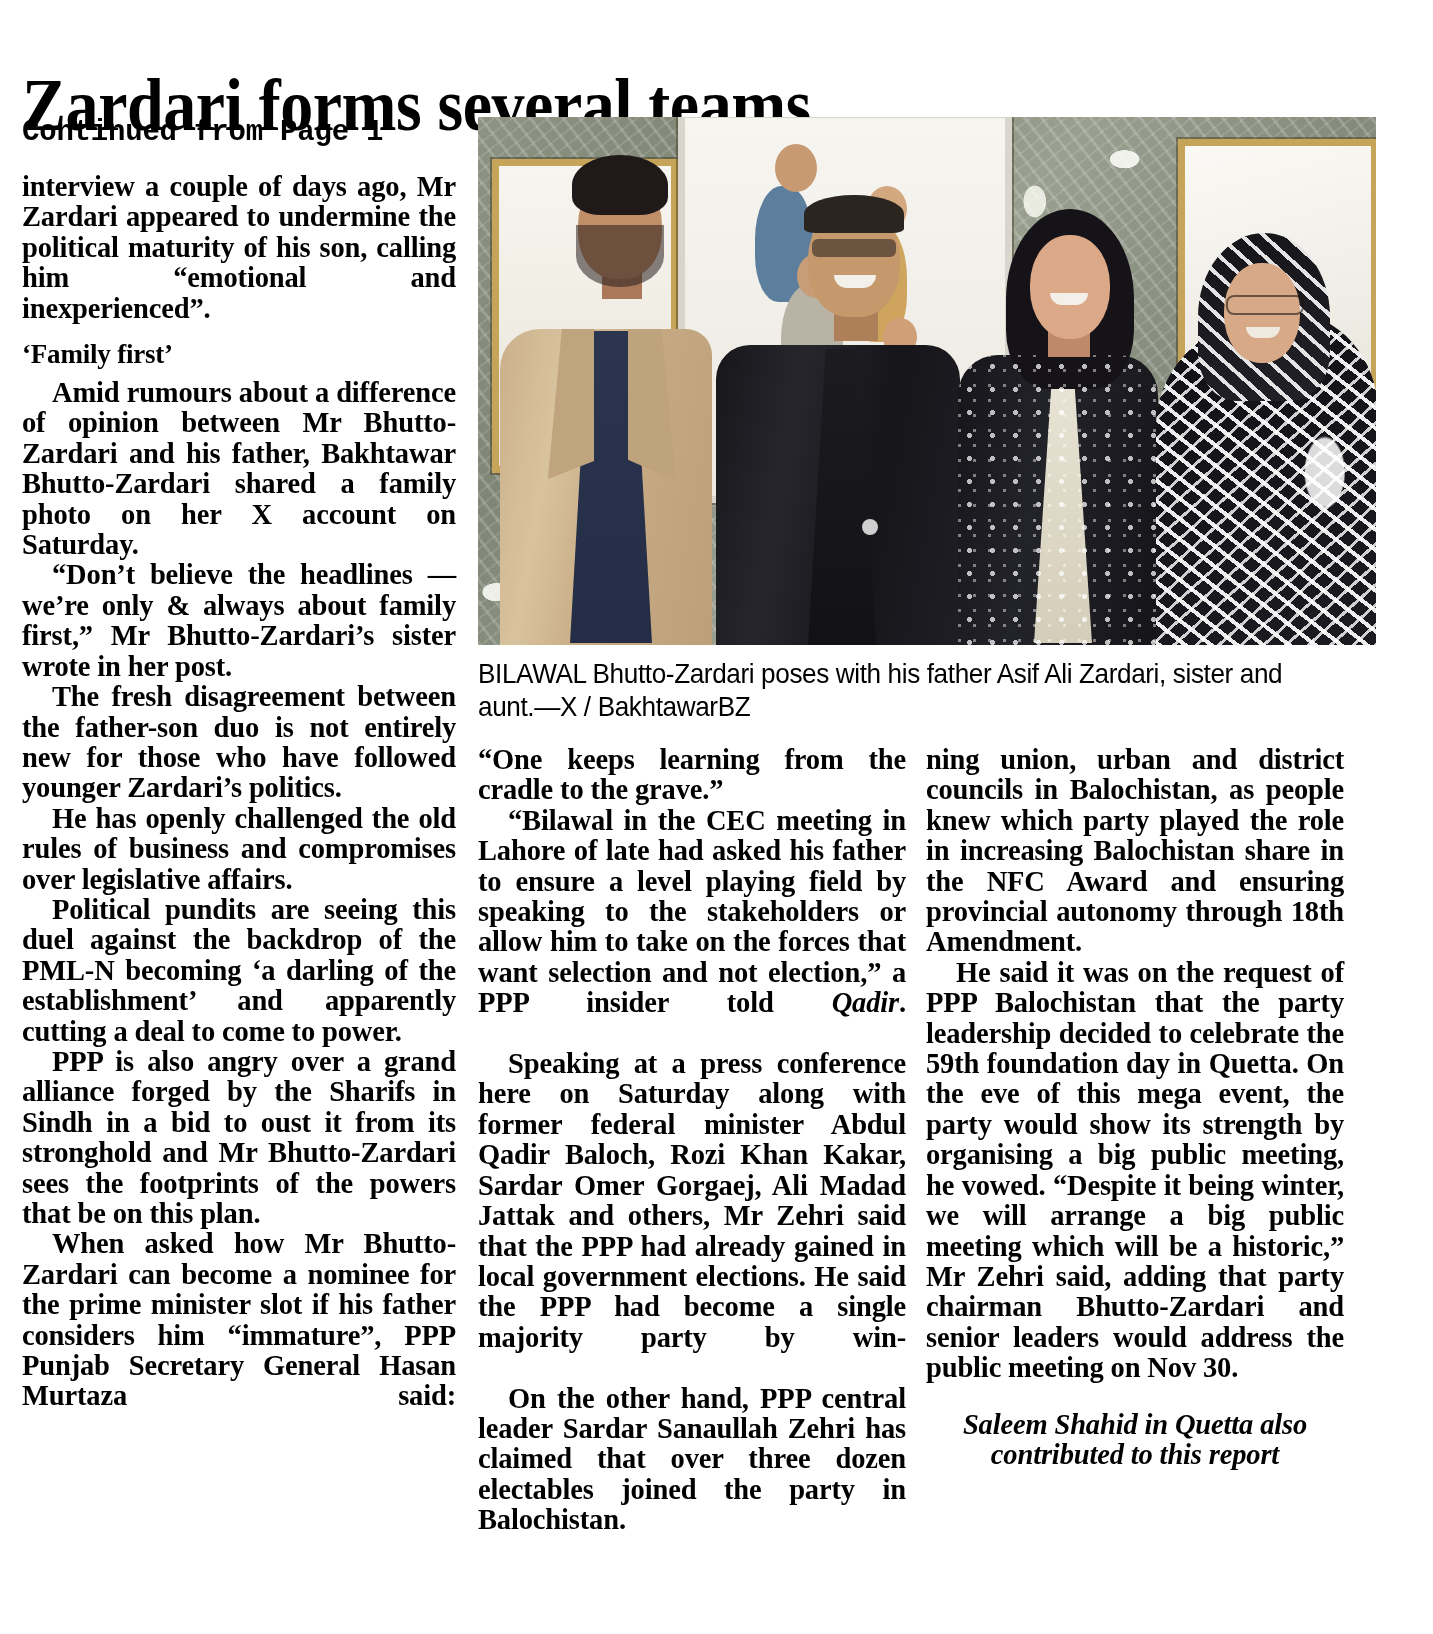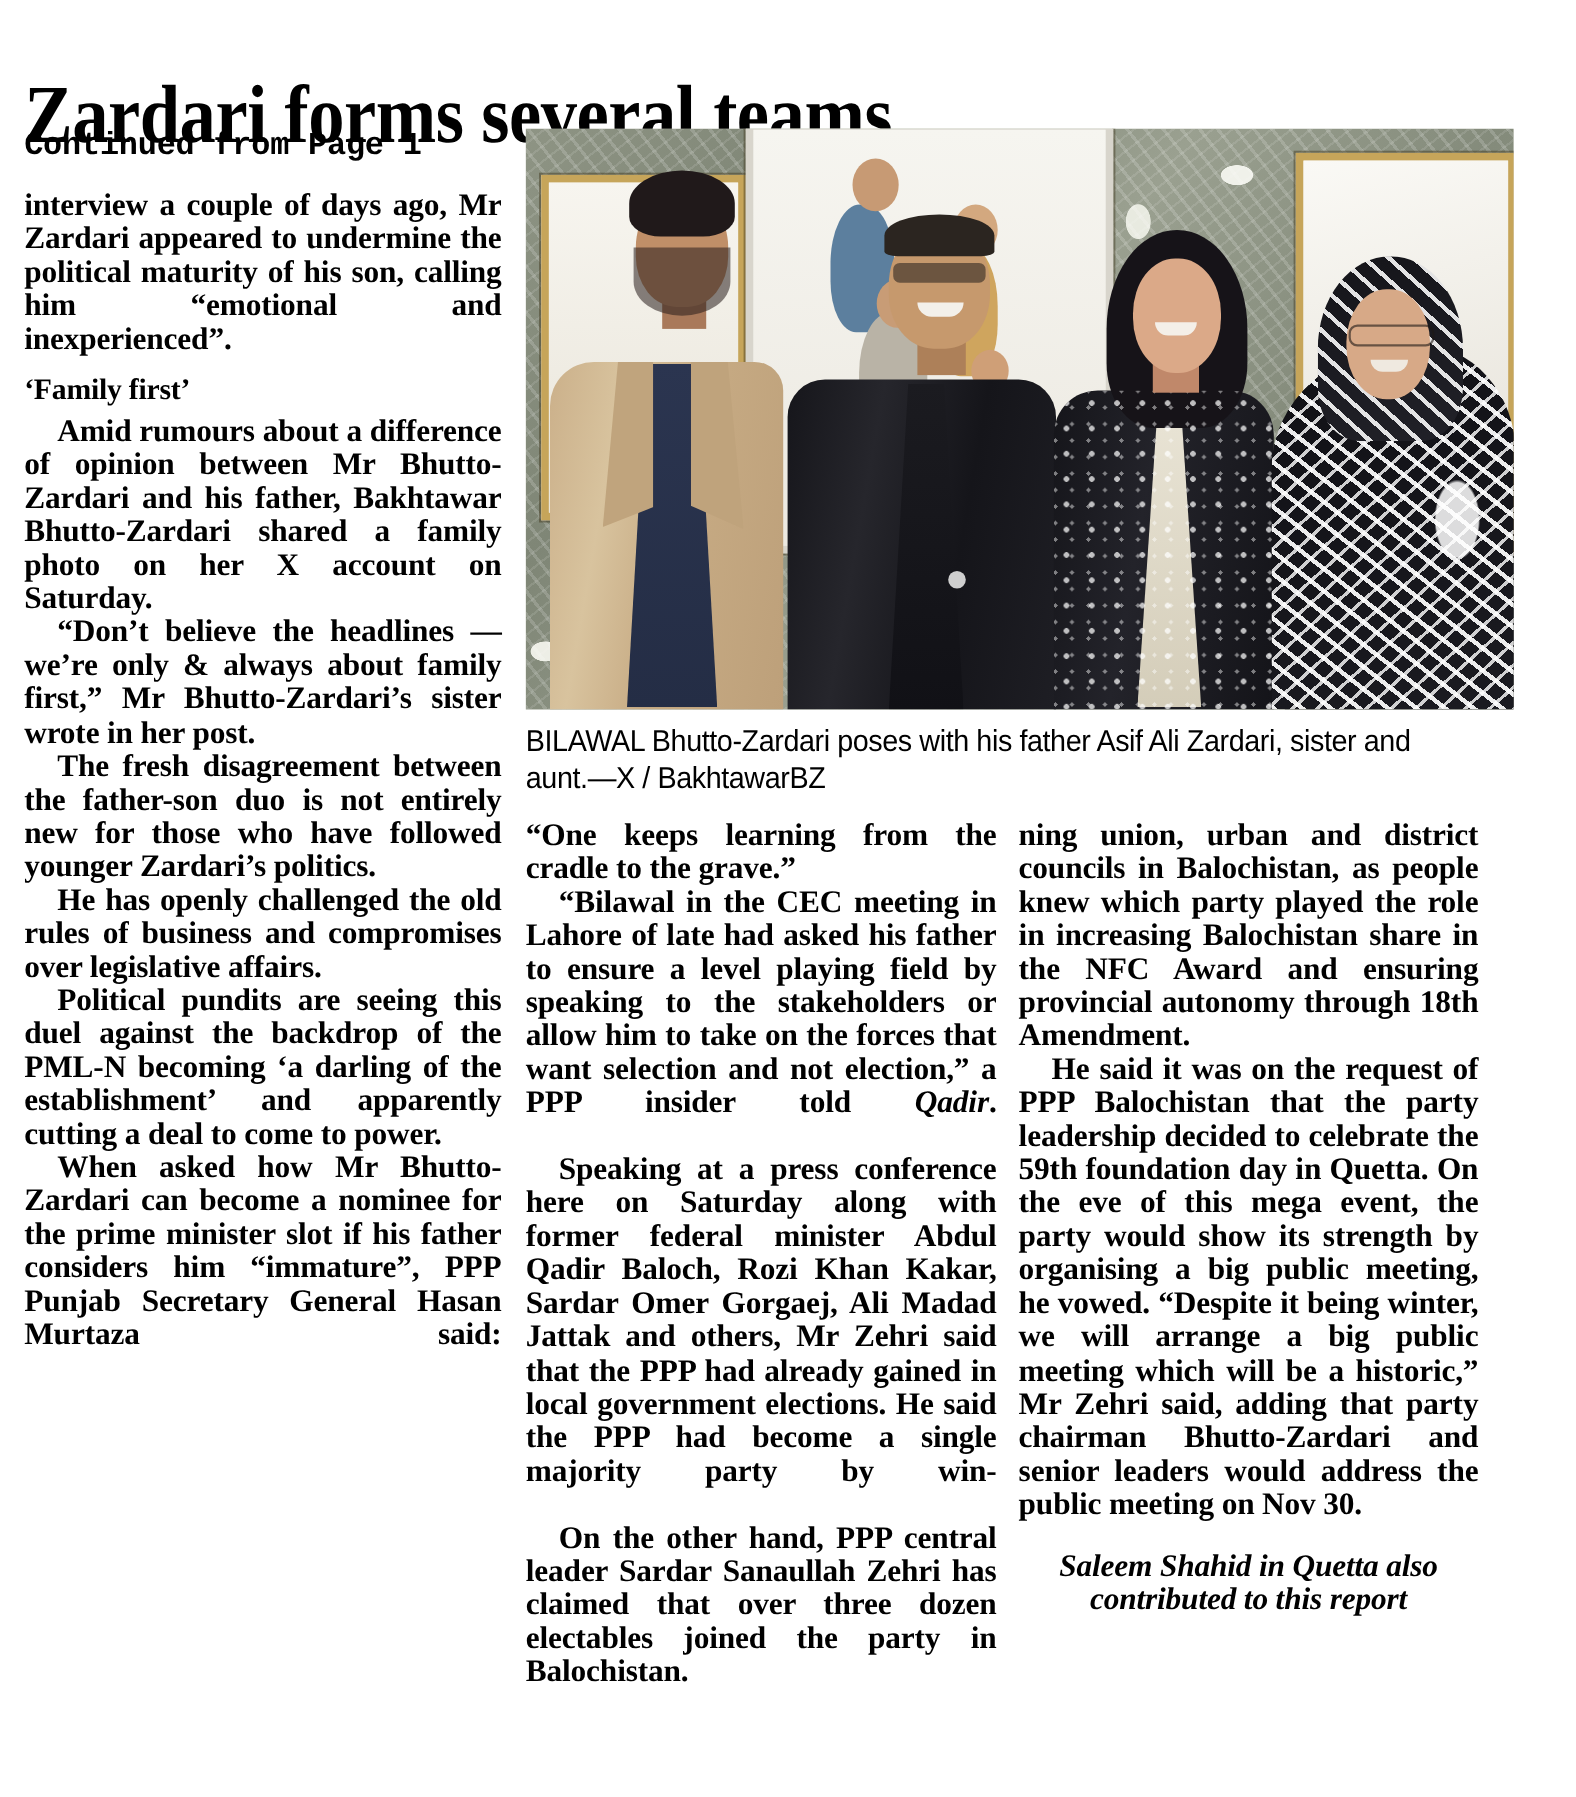--- a/index.html
+++ b/index.html
@@ -297,20 +297,21 @@
 
     <p class="body">interview a couple of days ago, Mr Zardari appeared to undermine the political maturity of his son, calling him “emotional and inexperienced”.</p>
 
     <div class="subhead2">‘Family first’</div>
 
     <p class="body indent">Amid rumours about a difference of opinion between Mr Bhutto-Zardari and his father, Bakhtawar Bhutto-Zardari shared a family photo on her X account on Saturday.</p>
     <p class="body indent">“Don’t believe the headlines — we’re only &amp; always about family first,” Mr Bhutto-Zardari’s sister wrote in her post.</p>
     <p class="body indent">The fresh disagreement between the father-son duo is not entirely new for those who have followed younger Zardari’s politics.</p>
     <p class="body indent">He has openly challenged the old rules of business and compromises over legislative affairs.</p>
     <p class="body indent">Political pundits are seeing this duel against the backdrop of the PML-N becoming ‘a darling of the establishment’ and apparently cutting a deal to come to power.</p>
+    <p class="body indent">PPP is also angry over a grand alliance forged by the Sharifs in Sindh in a bid to oust it from its stronghold and Mr Bhutto-Zardari sees the footprints of the powers that be on this plan.</p>
     <p class="body indent last-full">When asked how Mr Bhutto-Zardari can become a nominee for the prime minister slot if his father considers him “immature”, PPP Punjab Secretary General Hasan Murtaza said:</p>
   </div>
 
   <div class="photo-wrap">
     <div class="photo">
       <div class="wall"></div>
       <div class="wall-speck"></div>
 
       <div class="frame f-left">
         <div class="frame-inner"></div>

